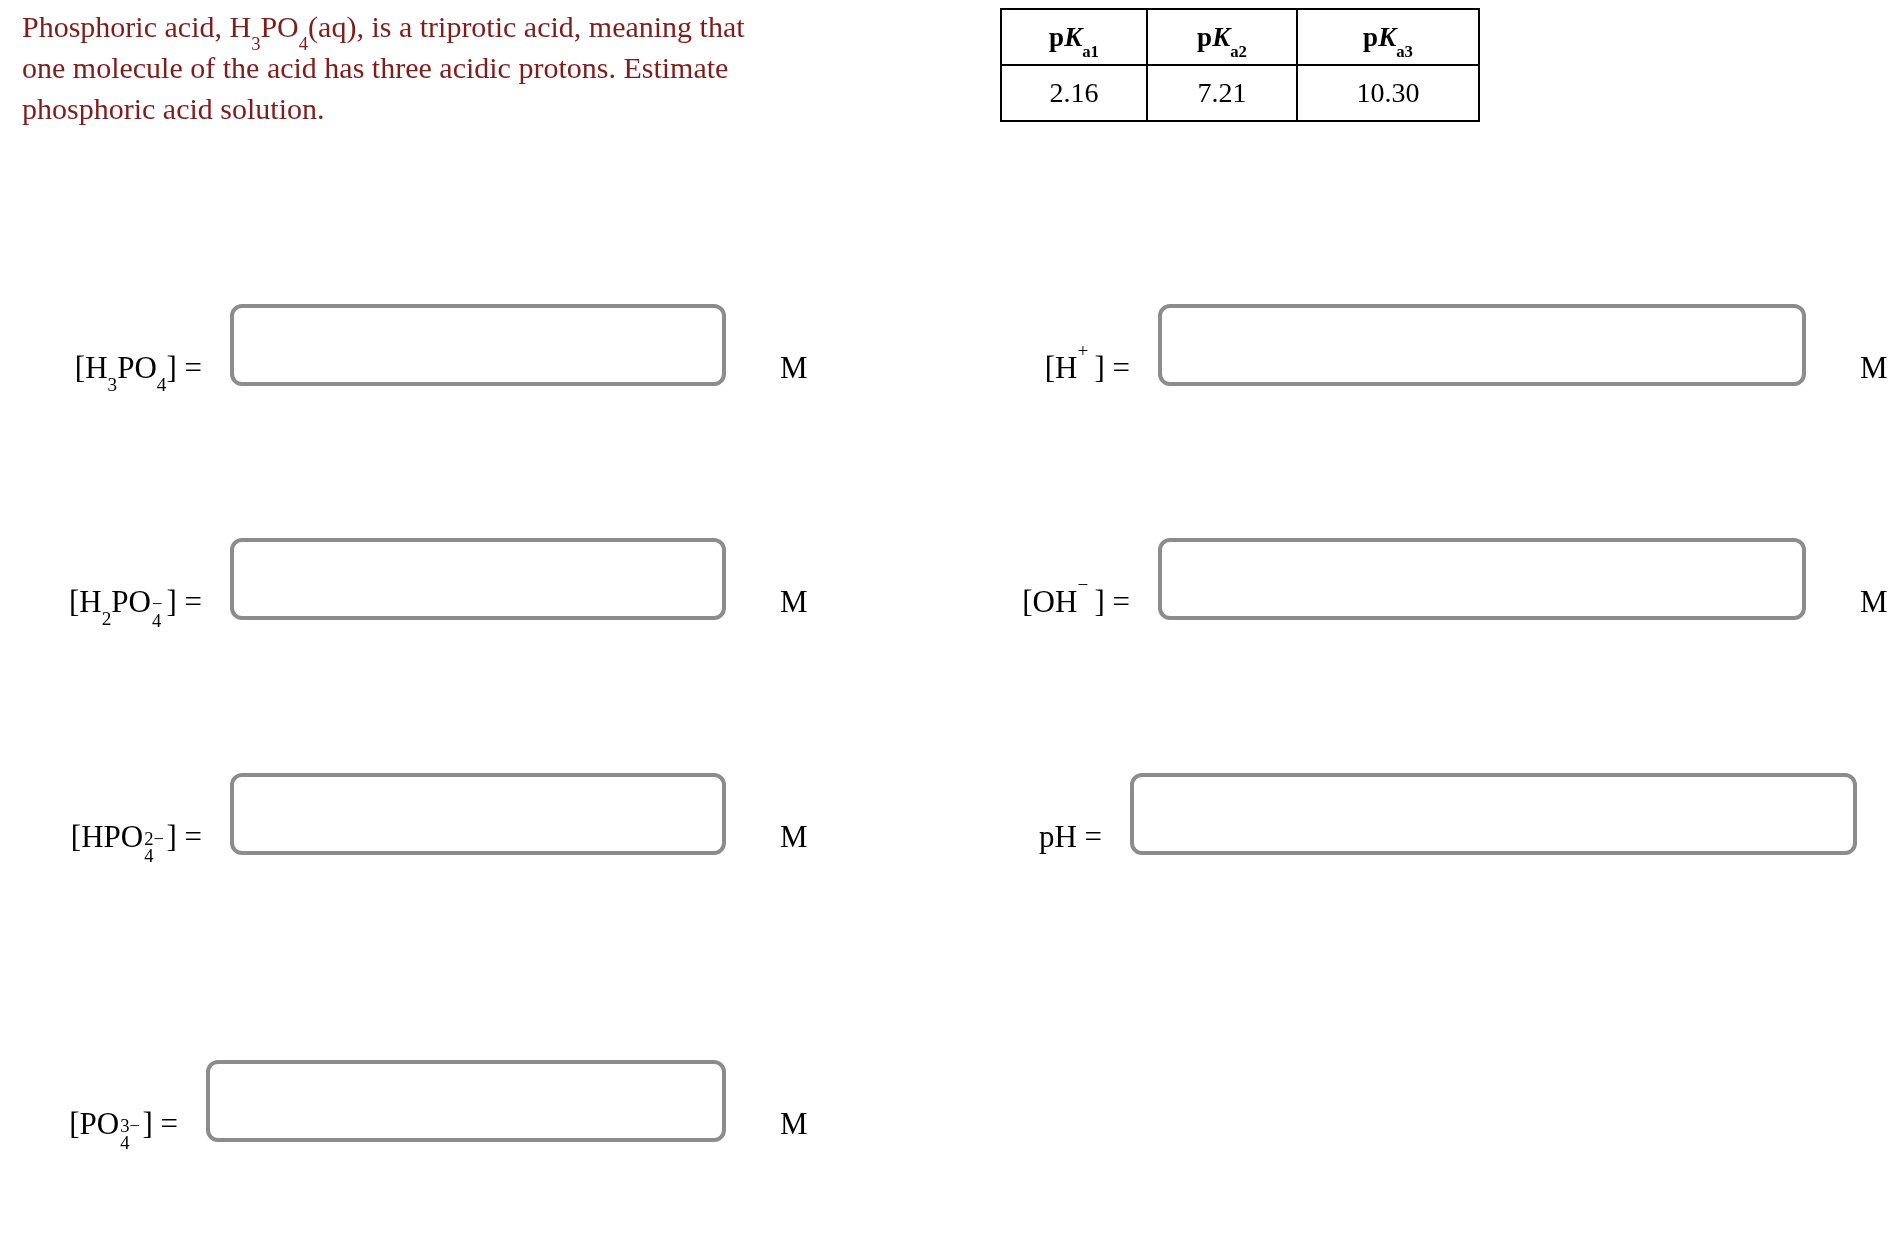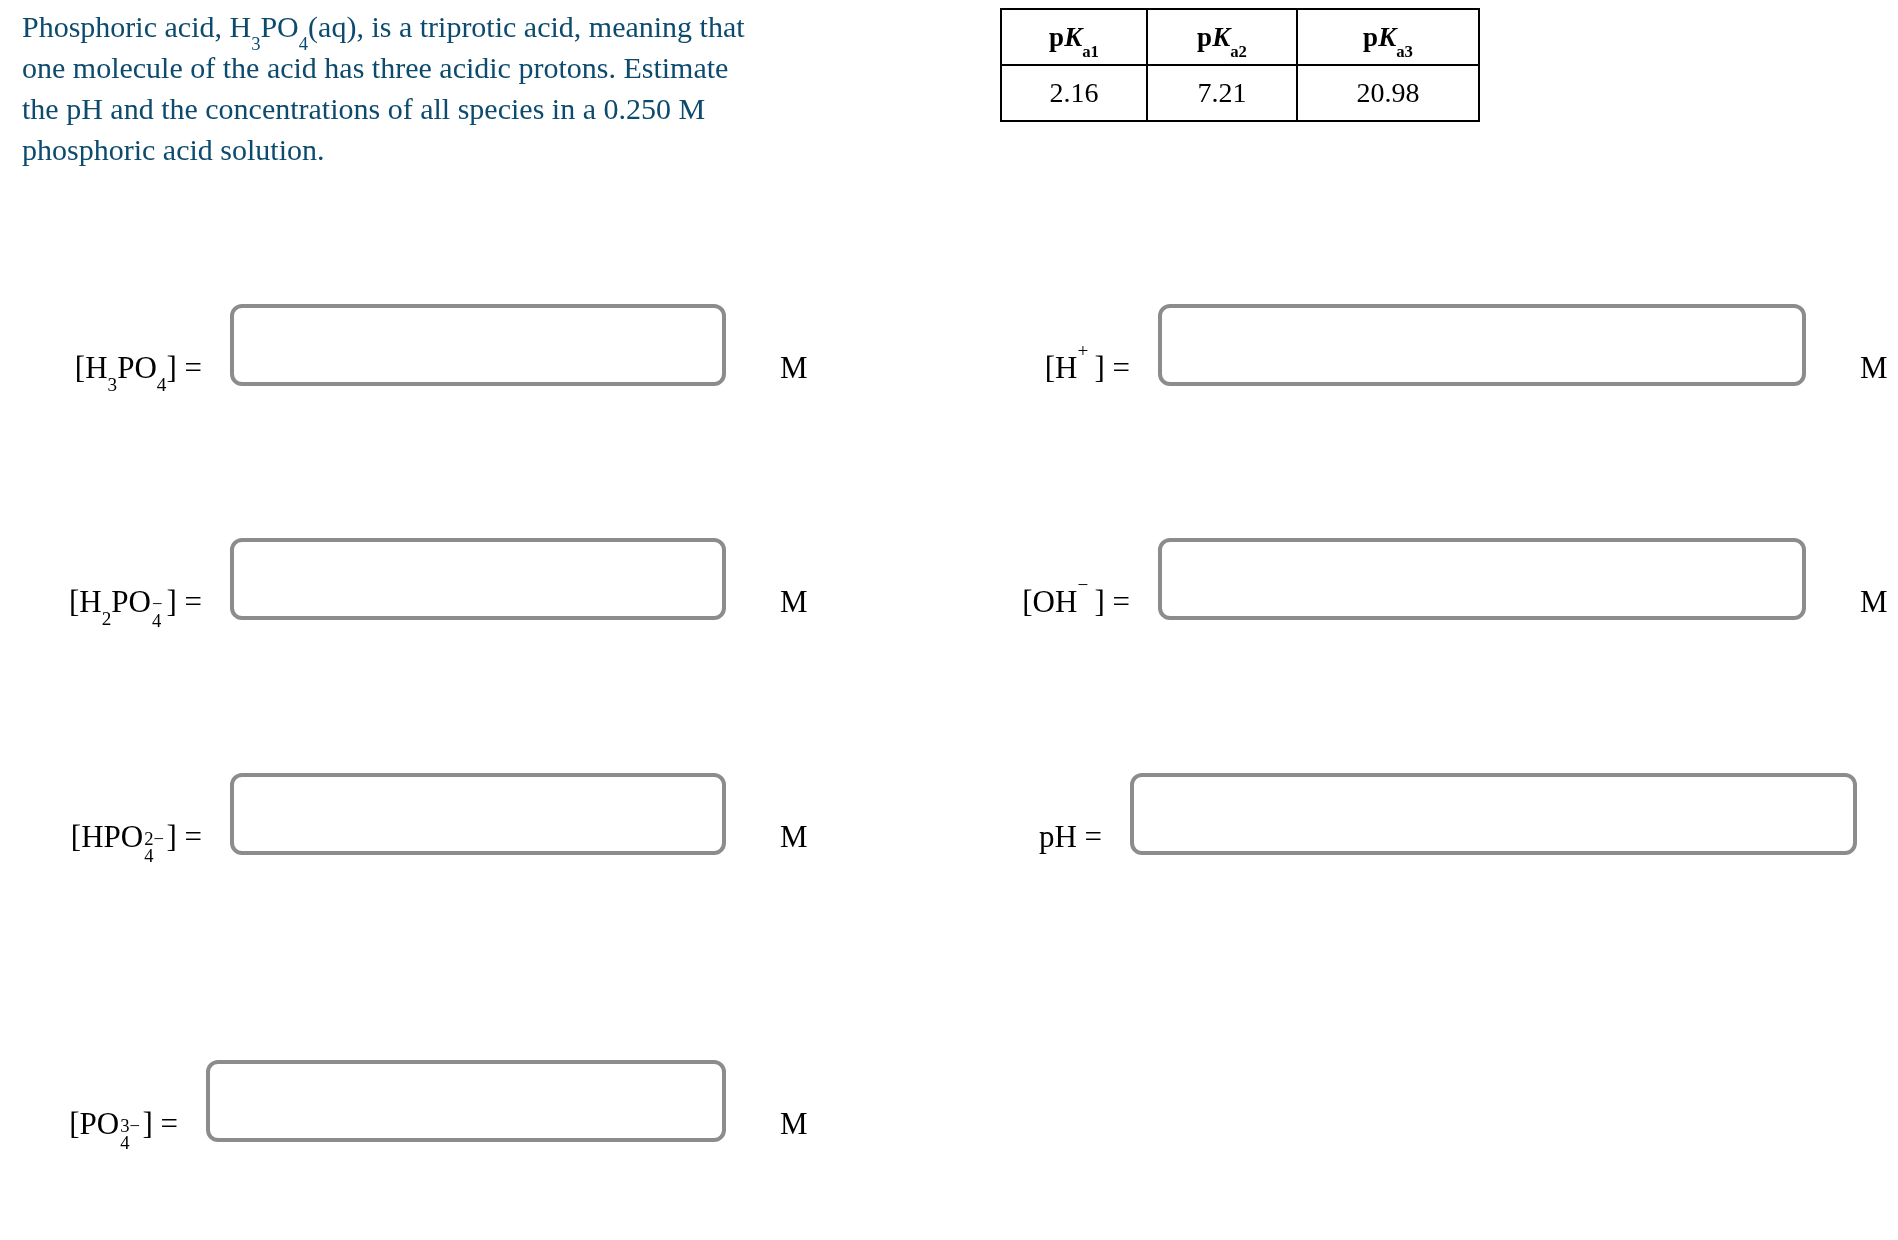--- a/index.html
+++ b/index.html
@@ -17,21 +17,21 @@
   }
 
   
   .problem-text {
     position: absolute;
     left: 22px;
     top: 6px;
     width: 920px;
     font-size: 30px;
     line-height: 1.37;
-    color: #0c4a6e;
+    color: #7f1d1d;
   }
   .problem-text .line { white-space: nowrap; }
 
   sub, sup {
     font-size: 0.62em;
     line-height: 0;
     position: relative;
   }
   sub { bottom: -0.32em; }
   sup { top: -0.52em; }
@@ -136,35 +136,34 @@
   .box-po4   { width: 520px; }
   .box-right { width: 648px; }
   .box-ph    { width: 727px; }
 </style>
 </head>
 <body>
 
 <div class="problem-text">
   <div class="line"><span>Phosphoric acid, H</span><sub>3</sub><span>PO</span><sub>4</sub><span>(aq), is a triprotic acid, meaning that</span></div>
   <div class="line">one molecule of the acid has three acidic protons. Estimate</div>
-  <div class="line">the pH and the concentrations of all species in a 0.250 M</div>
   <div class="line">phosphoric acid solution.</div>
 </div>
 
 <table class="pka-table">
   <tbody>
       <tr>
     <th class="col-1"><span>p</span><span class="kvar">K</span><sub>a1</sub></th>
     <th class="col-2"><span>p</span><span class="kvar">K</span><sub>a2</sub></th>
     <th class="col-3"><span>p</span><span class="kvar">K</span><sub>a3</sub></th>
   </tr>
   <tr>
     <td class="col-1">2.16</td>
     <td class="col-2">7.21</td>
-    <td class="col-3">20.98</td>
+    <td class="col-3">10.30</td>
   </tr>
 </tbody>
   </table>
 
 <div class="row" id="row-h3po4">
   <div class="row-label label-w-left">[H<sub>3</sub>PO<sub>4</sub>]&nbsp;<span>=</span></div>
   <input class="answer-box box-left" type="text" value="" placeholder="" style="">
   <div class="unit">M</div>
 </div>
 

